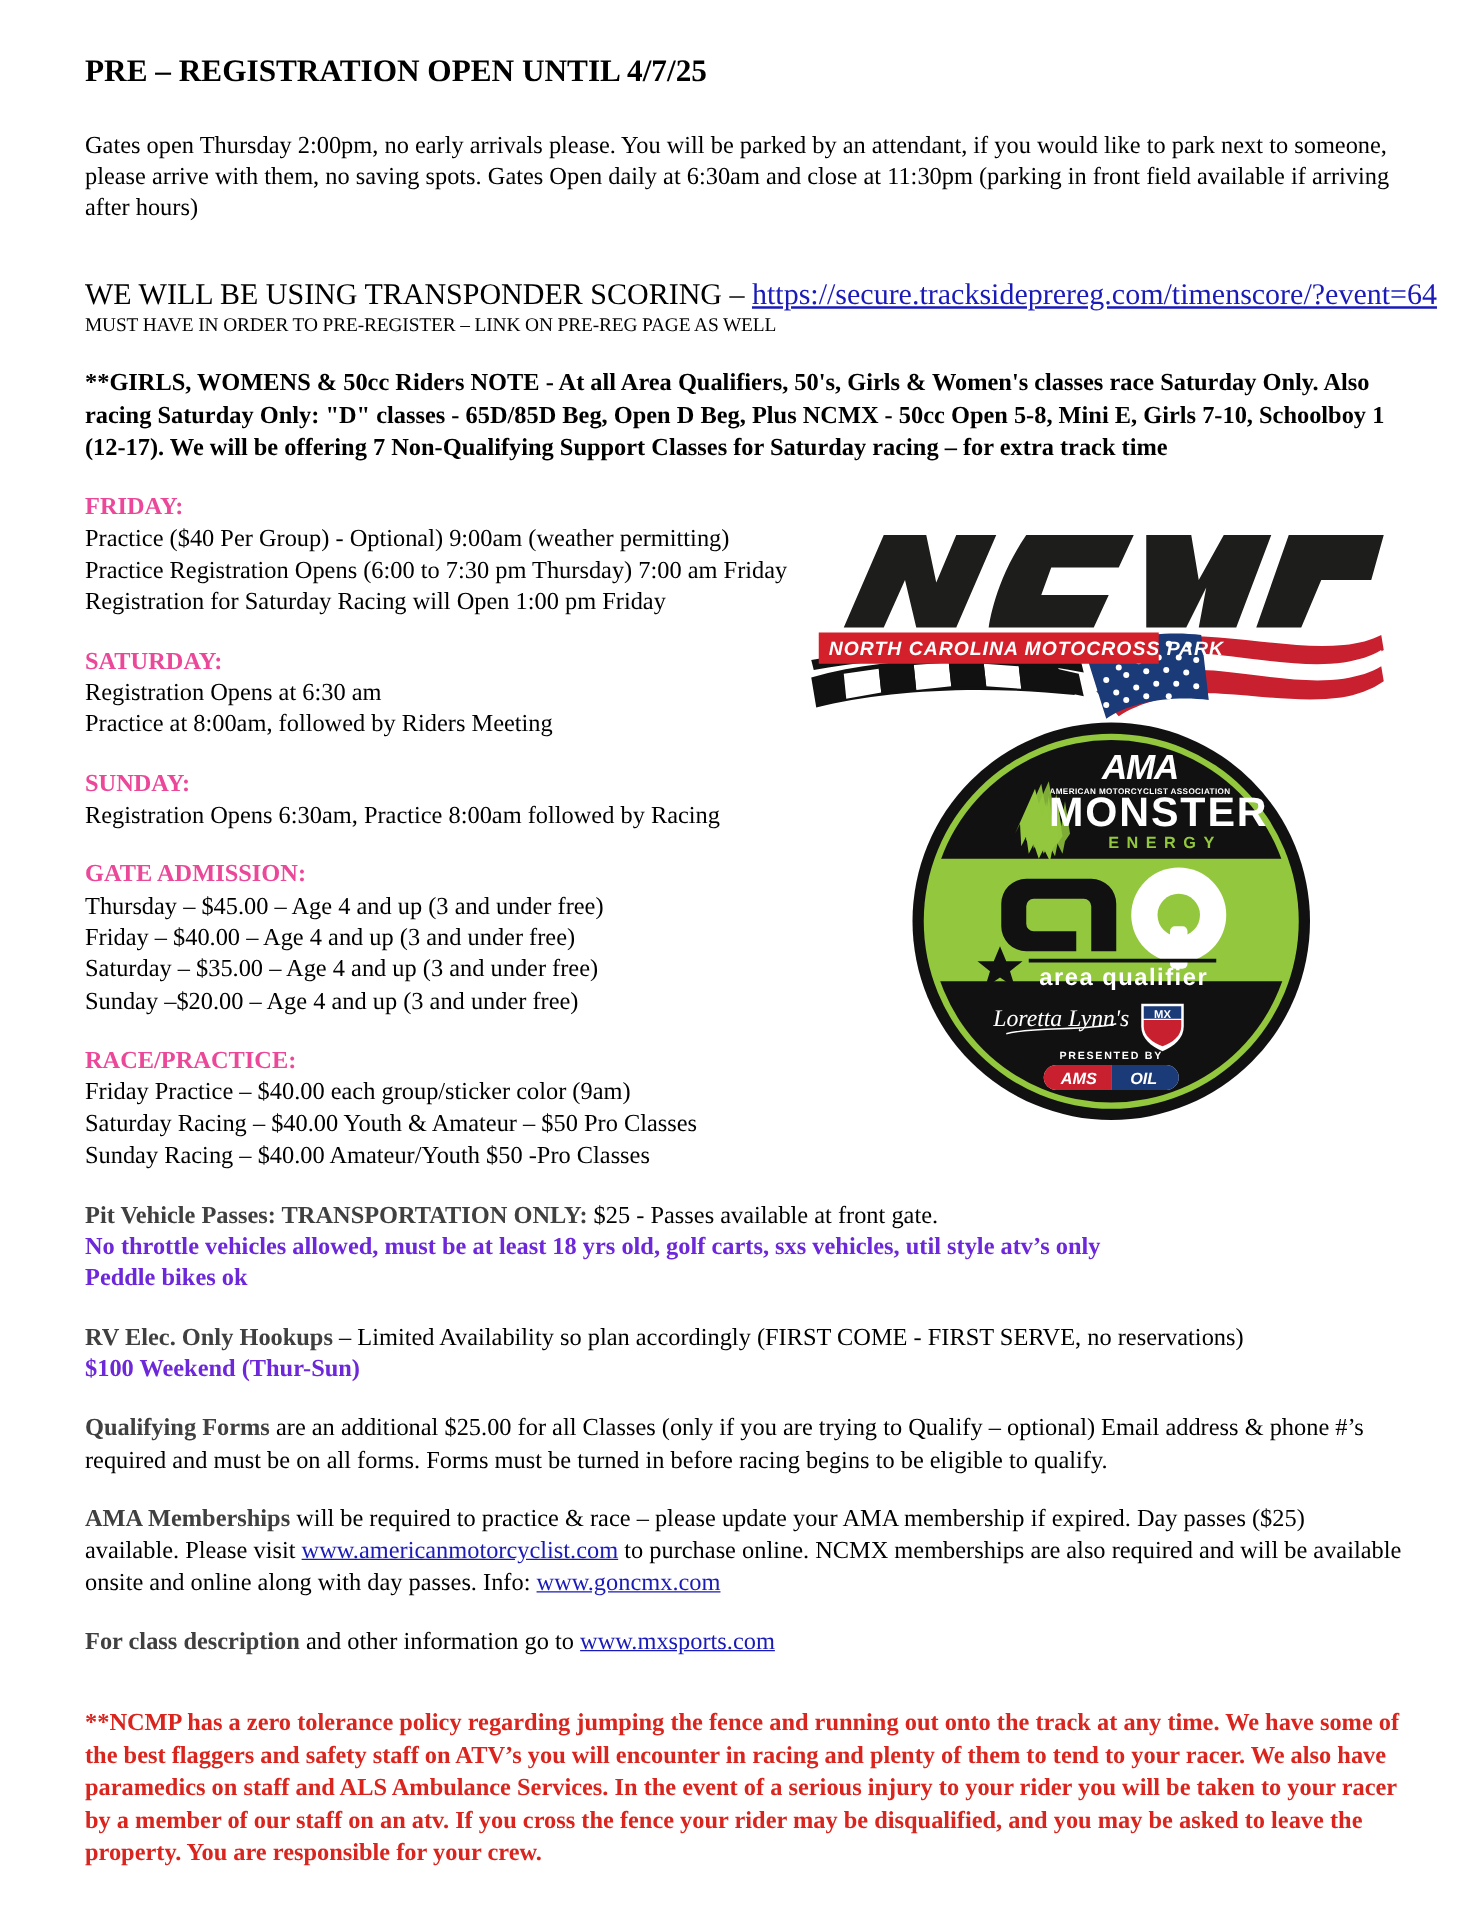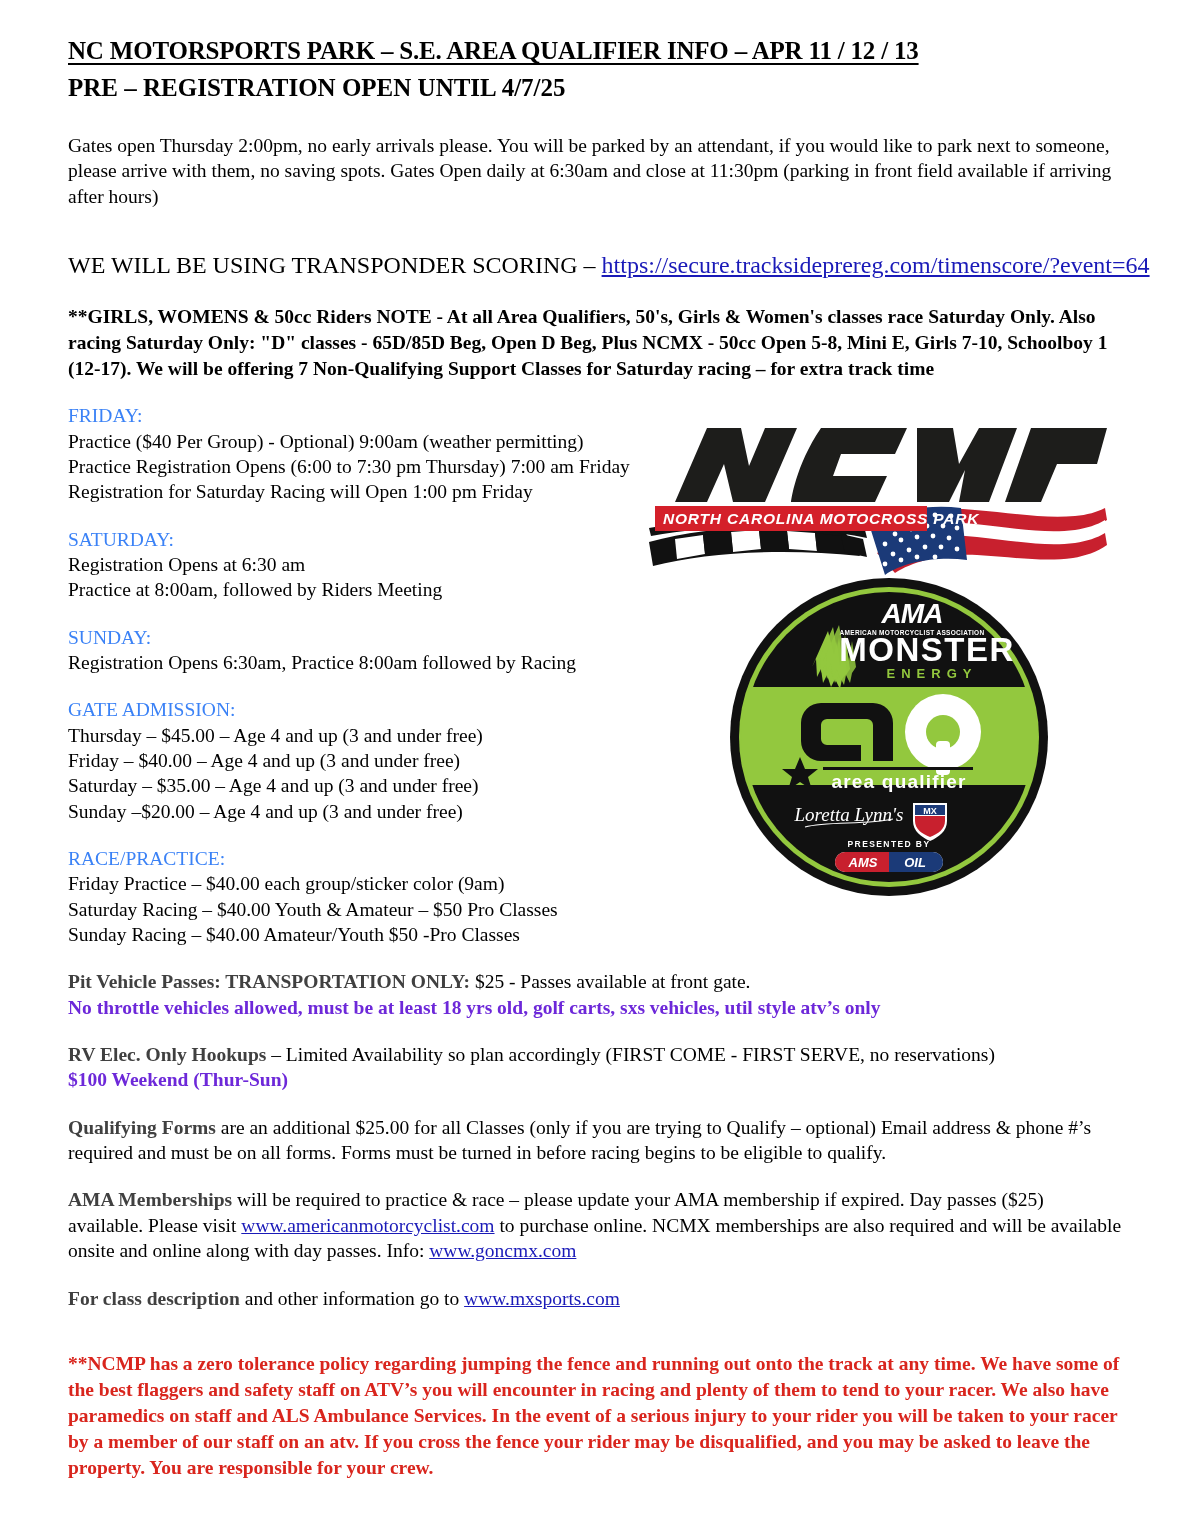--- a/index.html
+++ b/index.html
@@ -91,22 +91,22 @@
     width: 1055px;
   }
 
   
   .section {
     margin-top: 22px;
     font-size: 19.5px;
     line-height: 1.30;
   }
   .section .hd {
-    color: #3b82f6;
-    font-weight: normal;
+    color: #ec4899;
+    font-weight: bold;
   }
   .section .ln { display: block; }
 
   
   .blk {
     margin-top: 22px;
     font-size: 19.5px;
     line-height: 1.30;
     width: 1055px;
   }
@@ -273,26 +273,26 @@
         <path d="M108 287 a10 10 0 0 1 10 -10 h44 v20 h-44 a10 10 0 0 1 -10 -10 z" fill="#c8202e"></path>
         <path d="M162 277 h44 a10 10 0 0 1 10 10 a10 10 0 0 1 -10 10 h-44 z" fill="#1b3a78"></path>
         <text x="136" y="292" text-anchor="middle" font-family="'Liberation Sans', sans-serif" font-size="13" font-weight="bold" font-style="italic" fill="#ffffff">AMS</text>
         <text x="188" y="292" text-anchor="middle" font-family="'Liberation Sans', sans-serif" font-size="13" font-weight="bold" font-style="italic" fill="#ffffff">OIL</text>
       </g>
     </svg>
   </div>
 
   <div class="content">
 
-    <div class="title1">NC MOTORSPORTS PARK – S.E. AREA QUALIFIER INFO – APR 11 / 12 / 13</div>
     <div class="title2">PRE – REGISTRATION OPEN UNTIL 4/7/25</div>
 
     <div class="para gates">Gates open Thursday 2:00pm, no early arrivals please. You will be parked by an attendant, if you would like to park next to someone, please arrive with them, no saving spots. Gates Open daily at 6:30am and close at 11:30pm (parking in front field available if arriving after hours)</div>
 
     <div class="transponder"><span>WE WILL BE USING TRANSPONDER SCORING – </span><a href="#">https://secure.tracksideprereg.com/timenscore/?event=64</a></div>
+    <div class="musthave">MUST HAVE IN ORDER TO PRE-REGISTER – LINK ON PRE-REG PAGE AS WELL</div>
 
     <div class="girlsnote">
       <span class="ln">**GIRLS, WOMENS &amp; 50cc Riders NOTE - At all Area Qualifiers, 50's, Girls &amp; Women's classes race Saturday Only.</span>
       <span class="ln">Also racing Saturday Only:  "D" classes - 65D/85D Beg, Open D Beg, Plus NCMX - 50cc Open 5-8, Mini E, Girls 7-10,</span>
       <span class="ln">Schoolboy 1 (12-17).  We will be offering 7 Non-Qualifying Support Classes for Saturday racing – for extra track time</span>
     </div>
 
     <div class="section">
       <span class="ln hd">FRIDAY:</span>
       <span class="ln">Practice ($40 Per Group) - Optional) 9:00am (weather permitting)</span>
@@ -322,20 +322,21 @@
     <div class="section">
       <span class="ln hd">RACE/PRACTICE:</span>
       <span class="ln">Friday Practice – $40.00 each group/sticker color (9am)</span>
       <span class="ln">Saturday Racing – $40.00 Youth &amp; Amateur – $50 Pro Classes</span>
       <span class="ln">Sunday Racing – $40.00 Amateur/Youth   $50 -Pro Classes</span>
     </div>
 
     <div class="blk">
       <span><b class="blue">Pit Vehicle Passes: TRANSPORTATION ONLY:</b><span> $25 - Passes available at front gate.</span></span>
       <b class="blk-bold" style="display:block">No throttle vehicles allowed, must be at least 18 yrs old, golf carts, sxs vehicles, util style atv’s only</b>
+      <b class="blk-bold" style="display:block">Peddle bikes ok</b>
     </div>
 
     <div class="blk">
       <span><b class="blue">RV Elec. Only Hookups</b><span> – Limited Availability so plan accordingly (FIRST COME - FIRST SERVE, no reservations)</span></span>
       <b class="blk-bold" style="display:block">$100 Weekend (Thur-Sun)</b>
     </div>
 
     <div class="blk"><b class="blue">Qualifying Forms</b><span> are an additional $25.00 for all Classes (only if you are trying to Qualify – optional) Email address &amp; phone #’s required and must be on all forms. Forms must be turned in before racing begins to be eligible to qualify.</span></div>
 
     <div class="blk"><b class="blue">AMA Memberships</b><span> will be required to practice &amp; race – please update your AMA membership if expired. Day passes ($25) available. Please visit </span><a href="#">www.americanmotorcyclist.com</a><span> to purchase online. NCMX memberships are also required and will be available onsite and online along with day passes. Info: </span><a href="#">www.goncmx.com</a></div>

